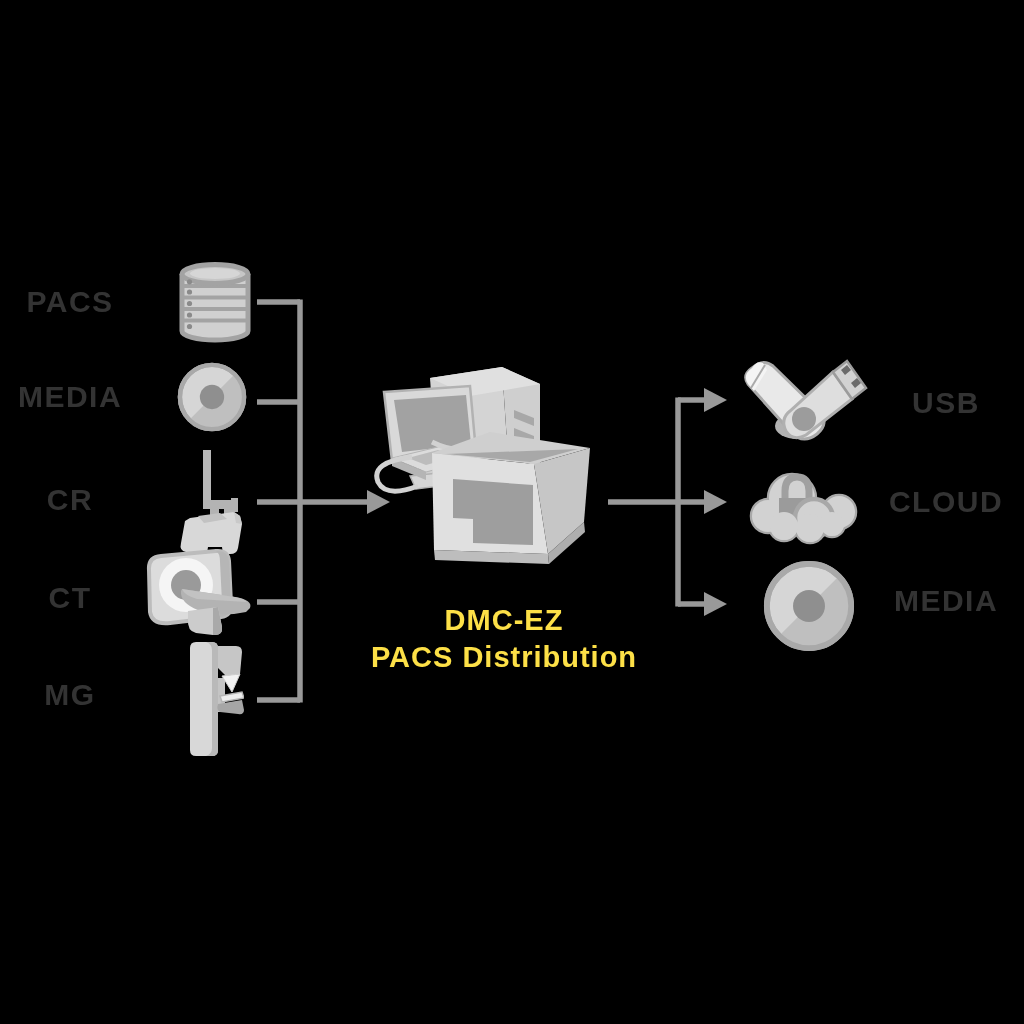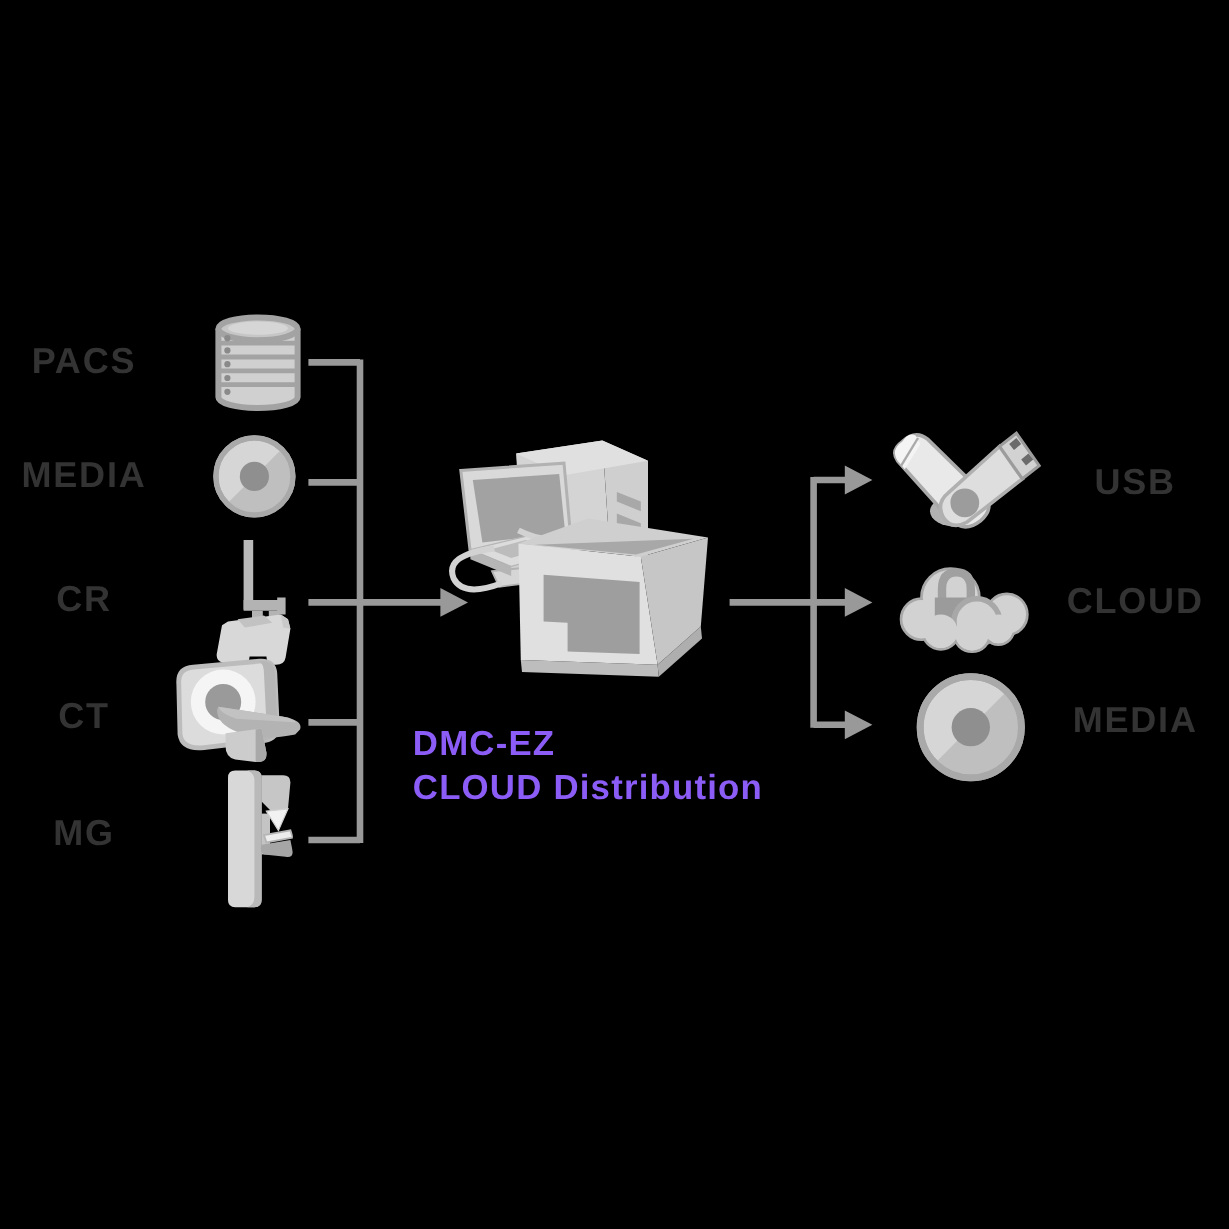--- a/index.html
+++ b/index.html
@@ -18,26 +18,26 @@
     letter-spacing:1.5px;
     text-align:center;
     width:150px;
     line-height:34px;
     user-select:none;
   }
   .lbl-right{width:160px;}
   .station-text{
     position:absolute;
     left:344px;top:602px;width:320px;
-    color:#8b5cf6;
+    color:#fde047;
     font-weight:bold;
     font-size:29px;
     letter-spacing:1px;
     line-height:37px;
-    text-align:left;
+    text-align:center;
     user-select:none;
   }
   .icon{position:absolute;}
   svg{display:block;}
 </style>
 </head>
 <body>
 
 <div class="canvas">
 
@@ -169,21 +169,21 @@
         <path d="M60,91 L118,70 L218,86 L162,102 Z" fill="#cfcfcf"></path>
         <path d="M74,92 L206,87 L158,100 Z" fill="#a8a8a8"></path>
         <path d="M218,86 L162,102 L176,192 L212,160 Z" fill="#c6c6c6"></path>
         <path d="M81,117 L161,123 L161,183 L101,181 L101,157 L81,156 Z" fill="#9e9e9e"></path>
       </g>
     </svg>
   </div>
 
   <div class="station-text">
     <div>DMC-EZ</div>
-    <div>CLOUD Distribution</div>
+    <div>PACS Distribution</div>
   </div>
 
   <div class="icon" style="left:735px;top:356px;">
     <svg width="136" height="92" viewBox="0 0 136 92">
       <ellipse cx="62" cy="70" rx="22" ry="13" fill="#b2b2b2"></ellipse>
       <path d="M17,12 Q7,19 13,28 L56,76 Q68,89 82,78 Q95,67 84,55 L38,10 Q28,2 17,12 Z" fill="#e9e9e9" stroke="#aaaaaa" stroke-width="3"></path>
       <path d="M17,12 Q7,19 13,28 L19,35 L32,14 L28,7 Q22,4 17,12 Z" fill="#f4f4f4"></path>
       <line x1="30" y1="9" x2="16" y2="32" stroke="#aaaaaa" stroke-width="2"></line>
       <path d="M55,55 Q45,63 51,75 Q58,86 71,79 L117,43 L98,16 Z" fill="#dedede" stroke="#b0b0b0" stroke-width="3"></path>
       <path d="M98,16 L117,43 L131,32 L112,5 Z" fill="#d2d2d2" stroke="#9c9c9c" stroke-width="2.5"></path>

